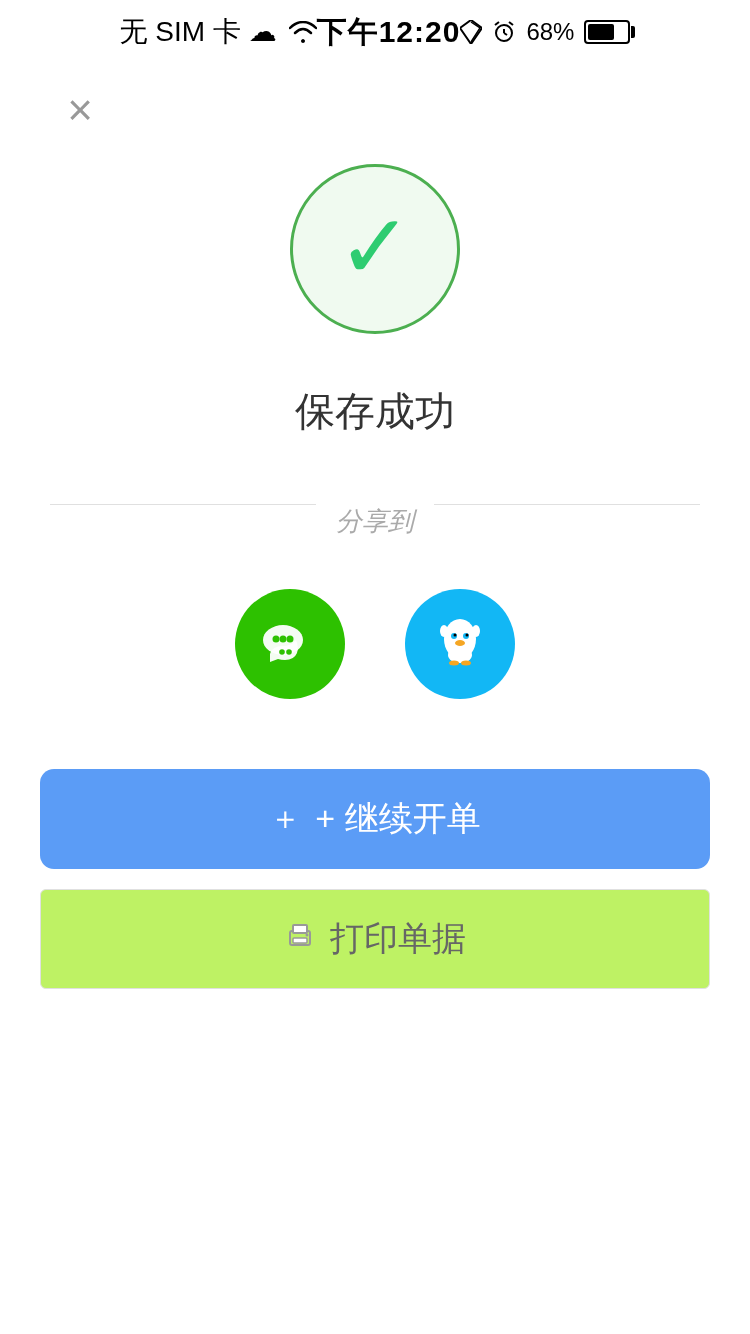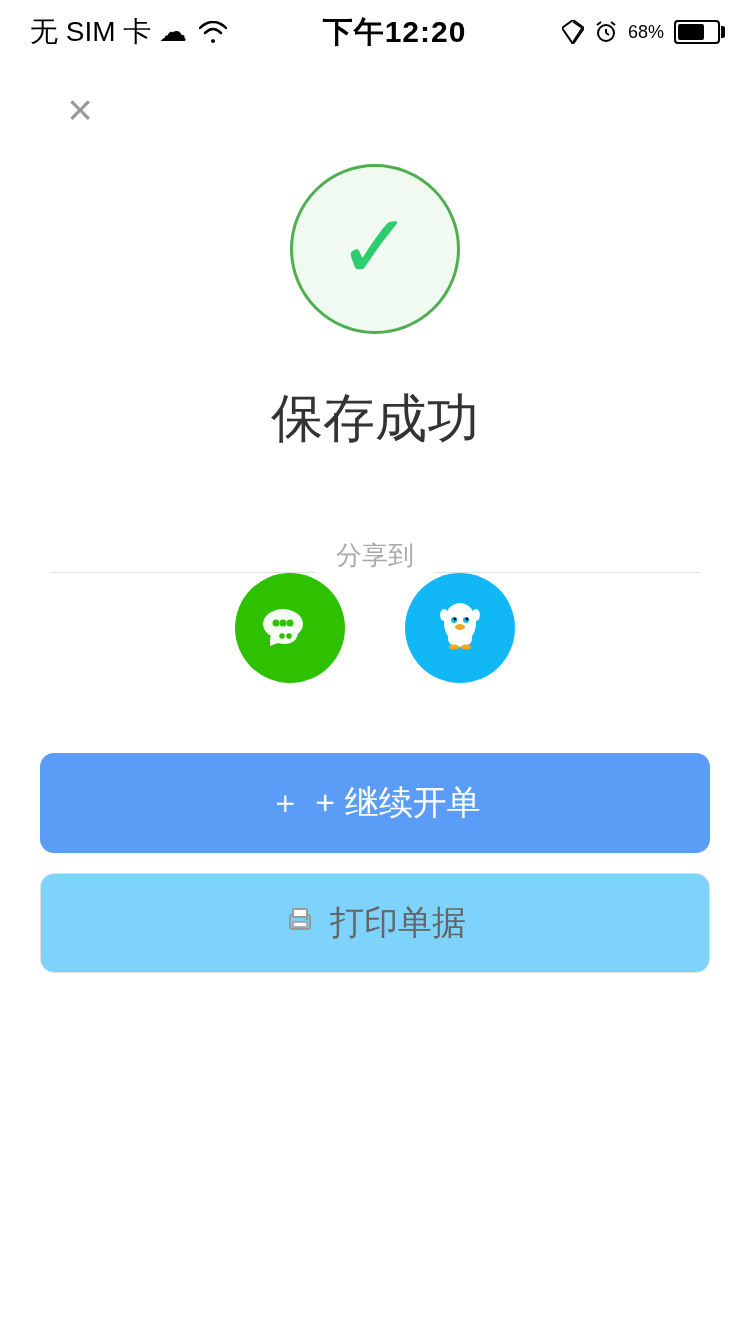--- a/index.html
+++ b/index.html
@@ -17,21 +17,21 @@
       overflow: hidden;
       position: relative;
     }
 
     
     .status-bar {
       width: 100%;
       height: 64px;
       display: flex;
       align-items: center;
-      justify-content: space-between;
+      justify-content: center;
       padding: 0 30px;
       background: #ffffff;
     }
 
     .status-left {
       display: flex;
       align-items: center;
       gap: 12px;
       font-size: 28px;
       color: #000;
@@ -41,21 +41,21 @@
       font-size: 30px;
       font-weight: 600;
       color: #000;
       letter-spacing: 1px;
     }
 
     .status-right {
       display: flex;
       align-items: center;
       gap: 10px;
-      font-size: 18px;
+      font-size: 24px;
       color: #000;
     }
 
     .battery-icon {
       width: 46px;
       height: 24px;
       border: 2px solid #000;
       border-radius: 4px;
       position: relative;
       display: inline-flex;
@@ -124,36 +124,38 @@
 
     .checkmark {
       font-size: 90px;
       color: #2ecc71;
       line-height: 1;
       margin-top: -5px;
     }
 
     
     .success-title {
-      font-size: 52px;
+      font-size: 40px;
       color: #333;
       font-weight: 400;
-      margin-bottom: 84px;
+      margin-bottom: 65px;
     }
 
     
     .share-section {
       width: 100%;
       padding: 0 50px;
     }
 
     .share-divider {
       display: flex;
-      align-items: flex-end;
+      align-items: flex-start;
       gap: 20px;
+      margin-bottom: 50px;
+      font-style: italic;
     }
 
     .share-divider::before,
     .share-divider::after {
       content: '';
       flex: 1;
       height: 1px;
       background: #e0e0e0;
     }
 
@@ -221,23 +223,23 @@
       display: flex;
       align-items: center;
       justify-content: center;
       gap: 14px;
       cursor: pointer;
     }
 
     .btn-secondary {
       width: 100%;
       height: 100px;
-      background: #7dd3fc;
+      background: #bef264;
       border: 1px solid #e0e0e0;
-      border-radius: 14px;
+      border-radius: 6px;
       font-size: 34px;
       color: #666;
       display: flex;
       align-items: center;
       justify-content: center;
       gap: 14px;
       cursor: pointer;
     }
 
     .btn-icon {

